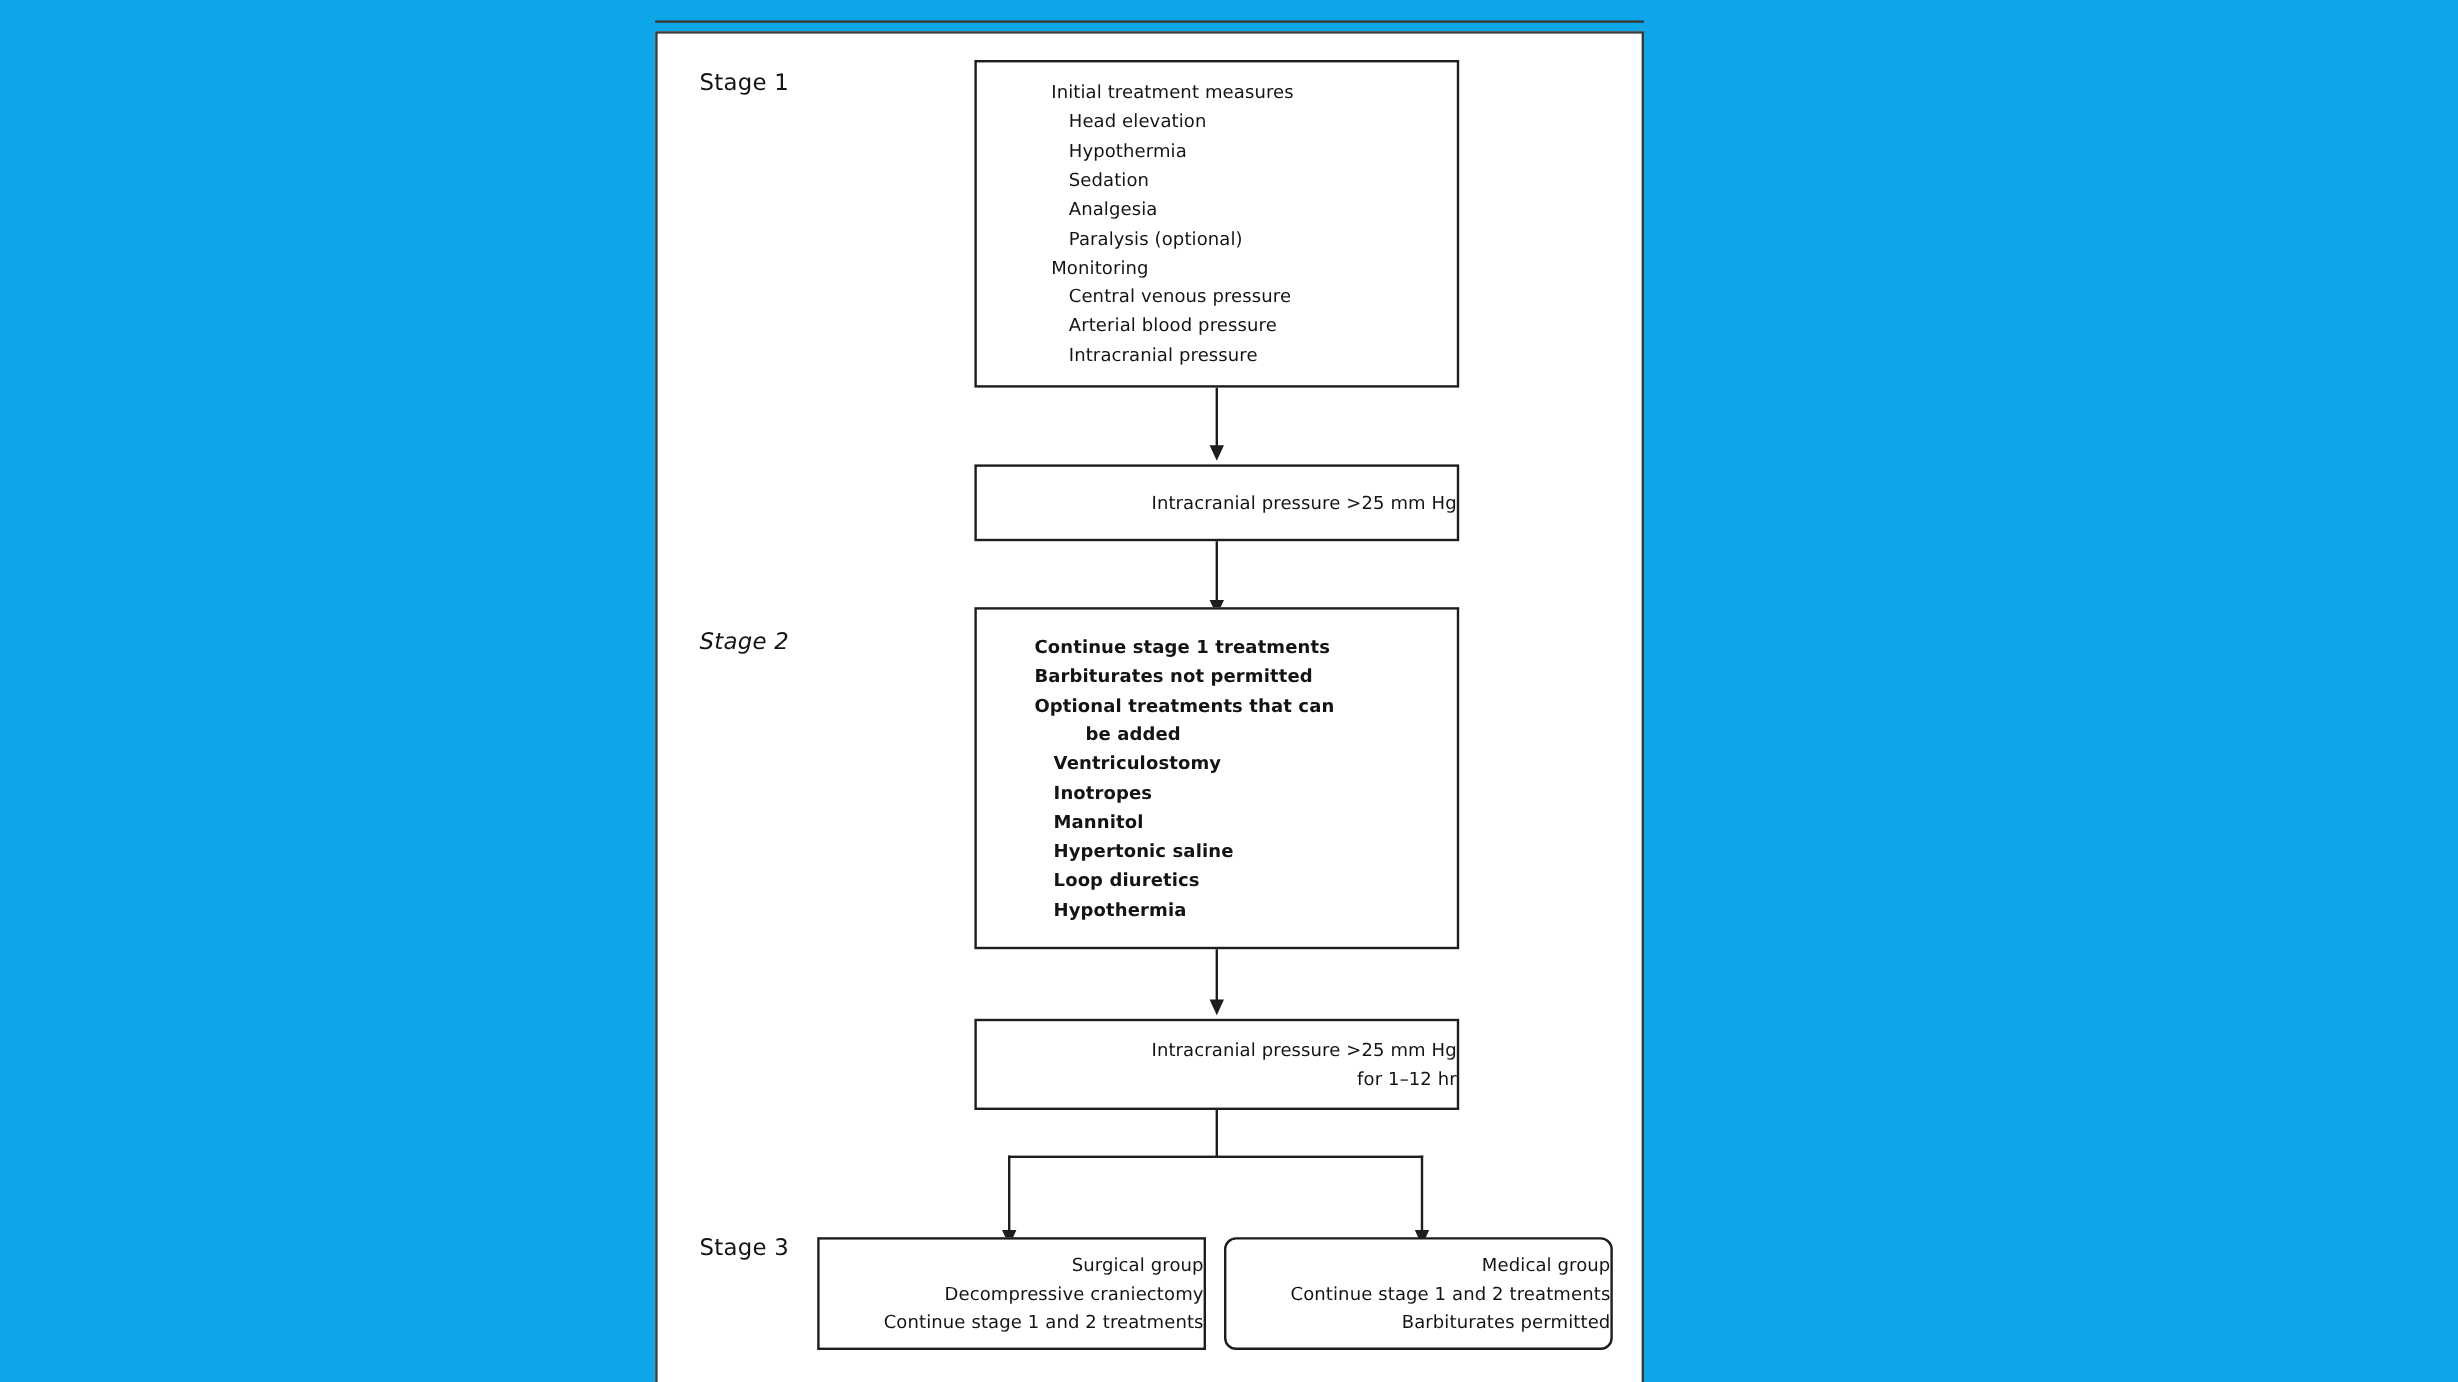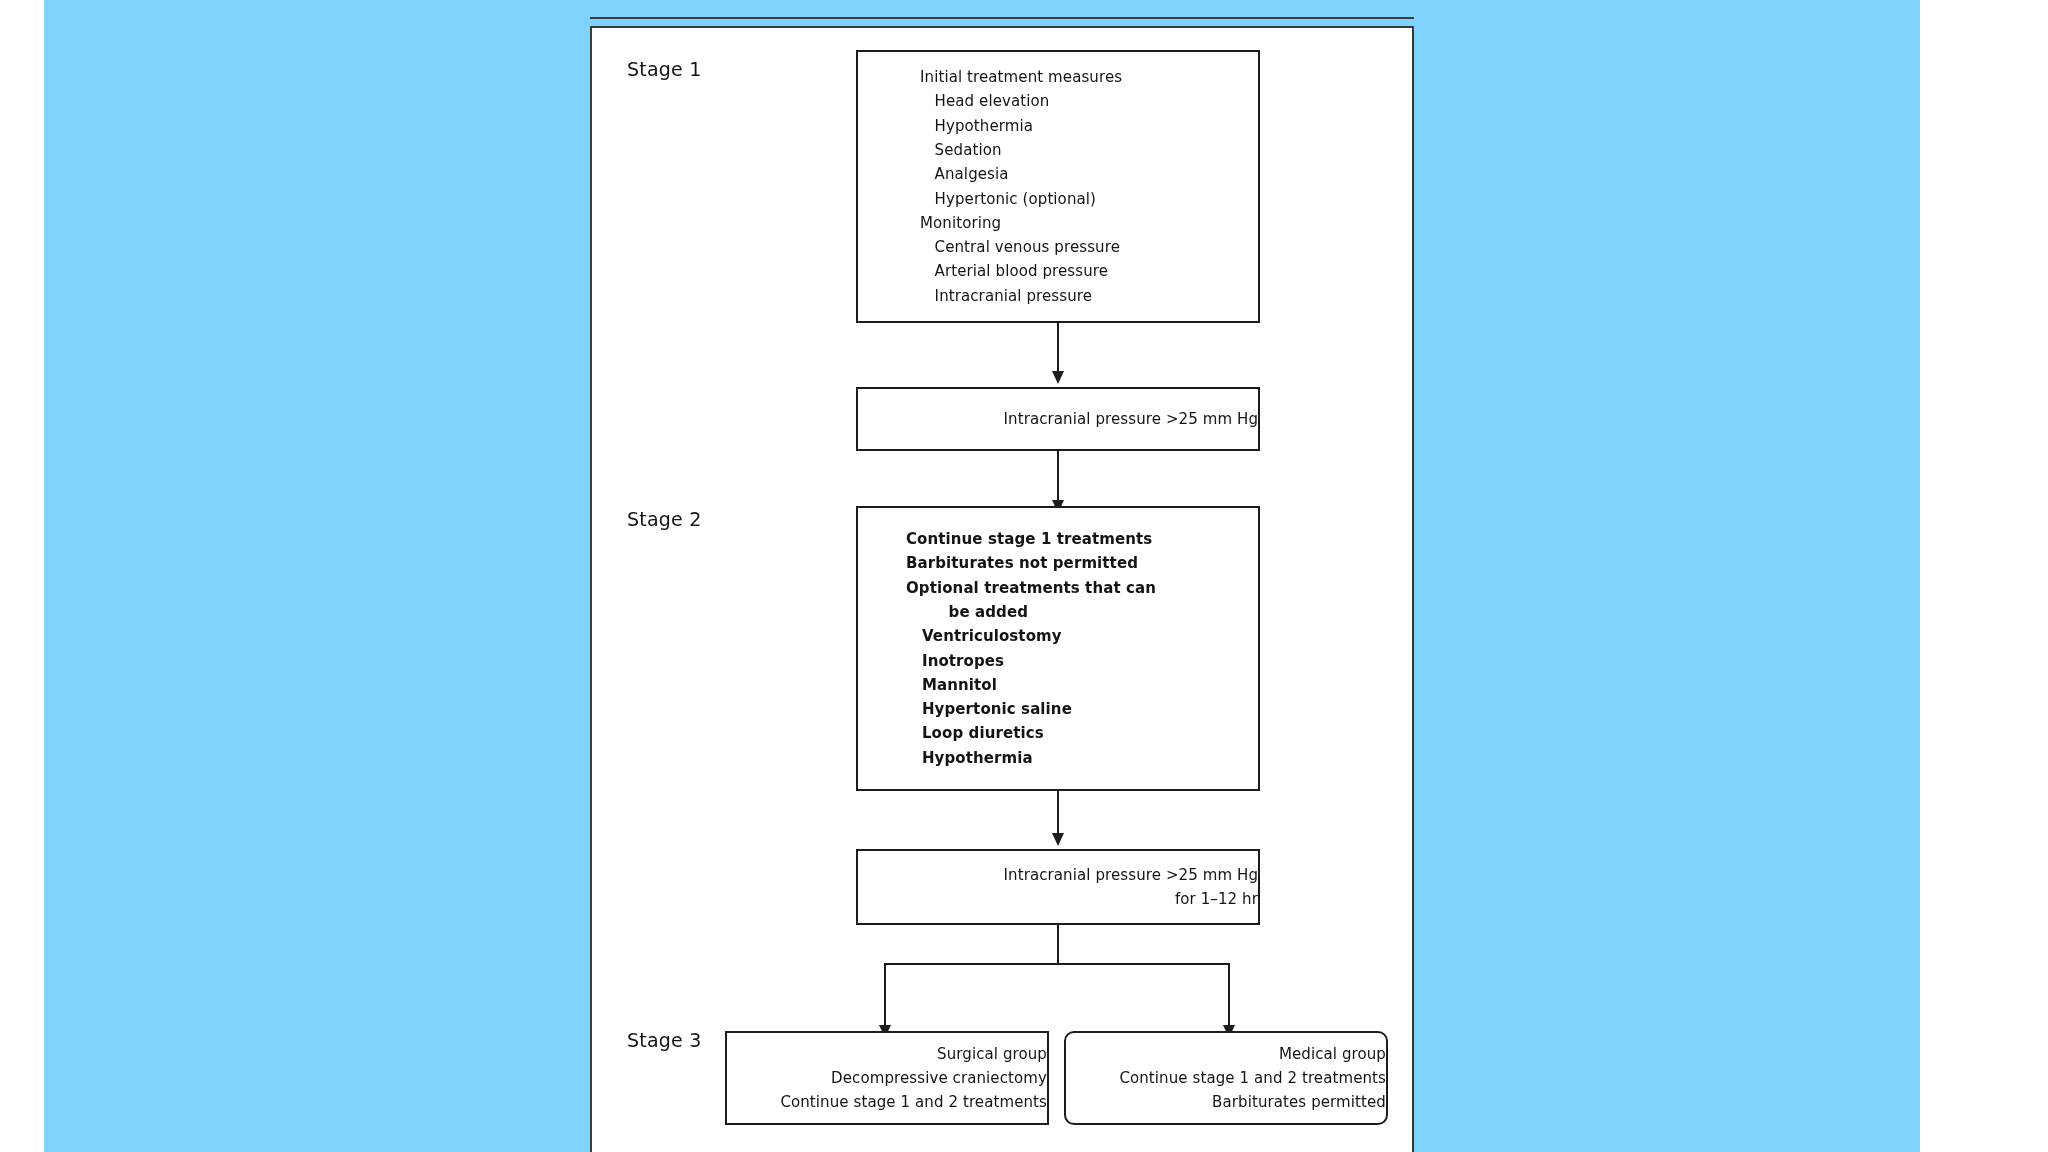--- a/index.html
+++ b/index.html
@@ -11,24 +11,23 @@
   body {
     width: 2048px;
     height: 1152px;
     font-family: "DejaVu Sans", sans-serif;
     color: #111111;
     overflow: hidden;
   }
 
   #canvas {
     position: relative;
-    width: 1876px;
+    width: 2048px;
     height: 1152px;
-    background: #7dd3fc;
-    margin-left: 44px;
+    background: #0ea5e9;
   }
 
   
   .frame {
     position: absolute;
     left: 546px;
     top: 26px;
     width: 824px;
     height: 1130px;
     border-left: 2px solid #3a3a3a;
@@ -112,38 +111,38 @@
   <div class="frame"></div>
 
   <div class="stage-label" style="left:583px; top:58px;">Stage 1</div>
 
   <div class="node indent-block" style="left:812px; top:50px; width:404px; height:273px;">
     <div class="line">Initial treatment measures</div>
     <div class="line">   Head elevation</div>
     <div class="line">   Hypothermia</div>
     <div class="line">   Sedation</div>
     <div class="line">   Analgesia</div>
-    <div class="line">   Hypertonic (optional)</div>
+    <div class="line">   Paralysis (optional)</div>
     <div class="line">Monitoring</div>
     <div class="line">   Central venous pressure</div>
     <div class="line">   Arterial blood pressure</div>
     <div class="line">   Intracranial pressure</div>
   </div>
 
   <div class="vline" style="left:1013px; top:323px; height:52px;"></div>
   <div class="arrowhead" style="left:1008px; top:371px;"></div>
 
   <div class="node" style="left:812px; top:387px; width:404px; height:64px;">
     <div class="line">Intracranial pressure &gt;25 mm Hg</div>
   </div>
 
   <div class="vline" style="left:1013px; top:451px; height:55px;"></div>
   <div class="arrowhead" style="left:1008px; top:500px;"></div>
 
-  <div class="stage-label" style="left:583px; top:508px;">Stage 2</div>
+  <div class="stage-label" style="left:583px; top:524px;font-style:italic;">Stage 2</div>
 
   <div class="node indent-block stage2" style="left:812px; top:506px; width:404px; height:285px;">
     <div class="line">Continue stage 1 treatments</div>
     <div class="line">Barbiturates not permitted</div>
     <div class="line">Optional treatments that can</div>
     <div class="line">        be added</div>
     <div class="line">   Ventriculostomy</div>
     <div class="line">   Inotropes</div>
     <div class="line">   Mannitol</div>
     <div class="line">   Hypertonic saline</div>

